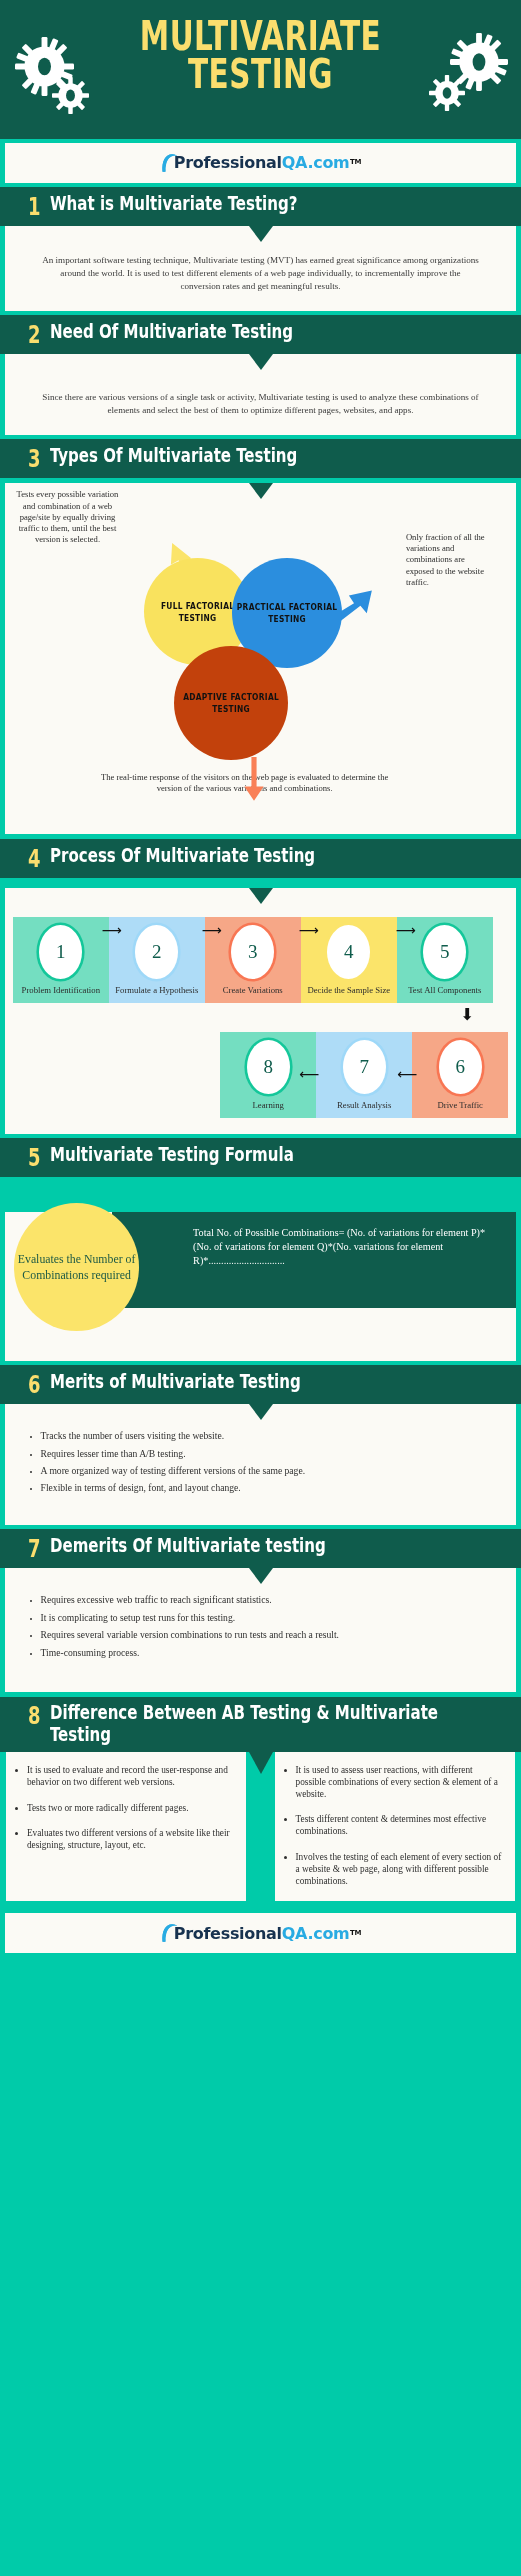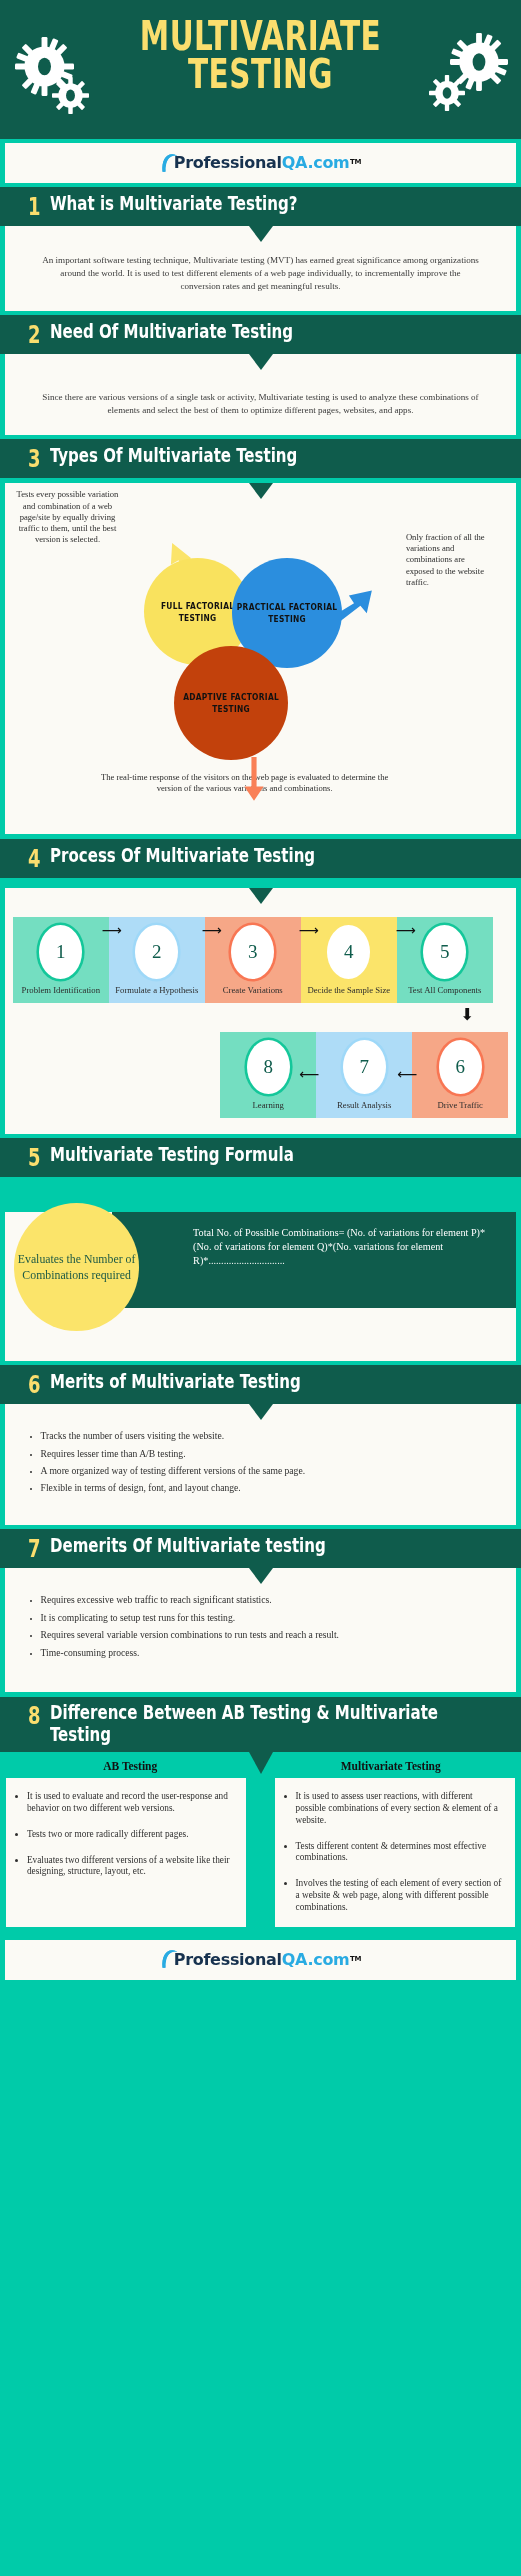--- a/index.html
+++ b/index.html
@@ -595,24 +595,20 @@
   </div>
 
   <div class="sec-head">
     <div class="sec-head-inner">
       <div class="sec-num">8</div>
       <div class="sec-title">Difference Between AB Testing &amp; Multivariate Testing</div>
     </div>
   </div>
   <div class="sec8-wrap">
     <div class="notch-teal"></div>
-    <div class="cmp-head-row">
-      <div class="cmp-head">AB Testing</div>
-      <div class="cmp-head">Multivariate Testing</div>
-    </div>
     <div class="cmp-body-row">
       <div class="cmp-col">
         <ul>
           <li>It is used to evaluate and record the user-response and behavior on two different web versions.</li>
           <li>Tests two or more radically different pages.</li>
           <li>Evaluates two different versions of a website like their designing, structure, layout, etc.</li>
         </ul>
       </div>
       <div class="cmp-col">
         <ul>

